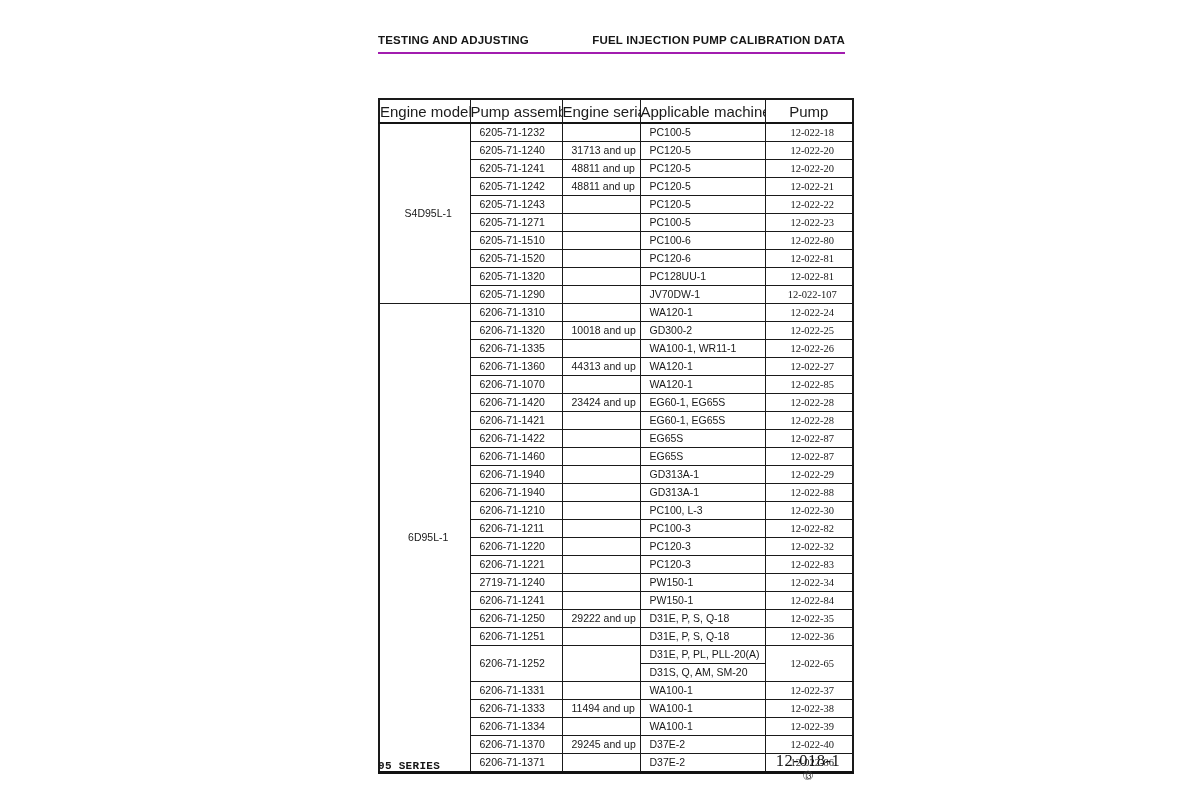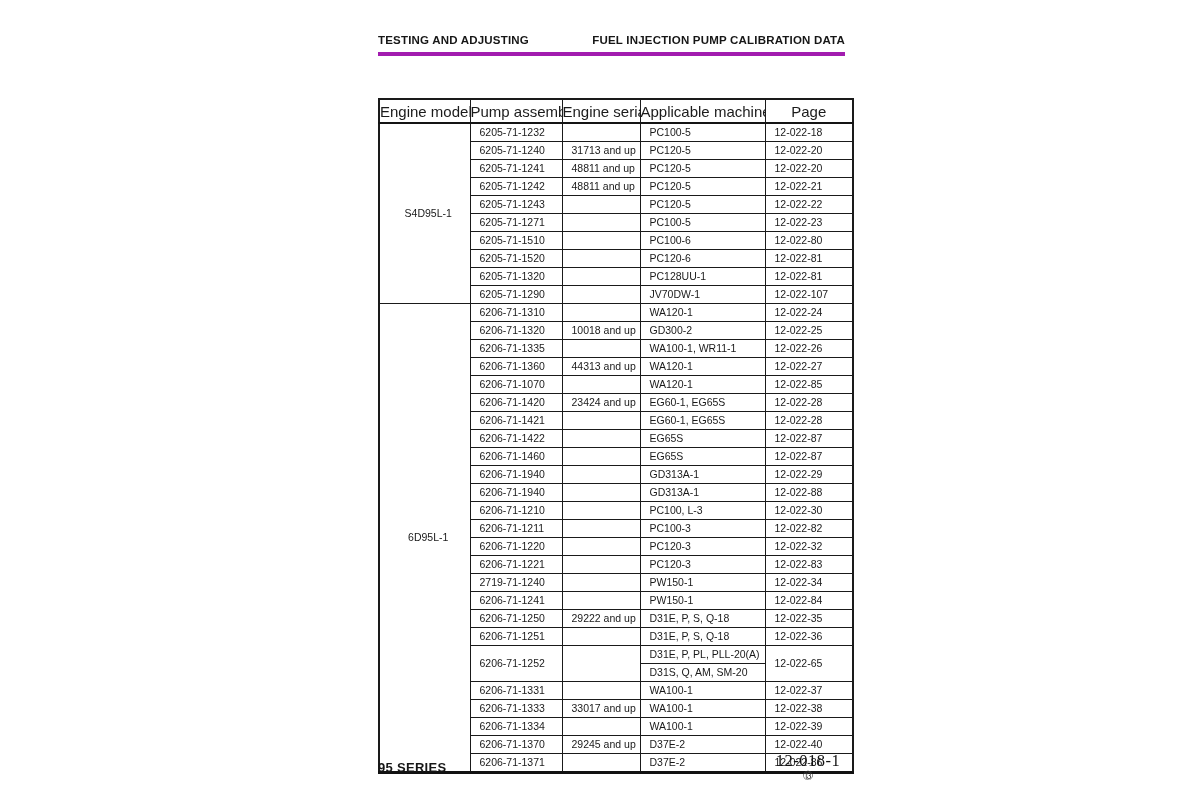--- a/index.html
+++ b/index.html
@@ -3,43 +3,43 @@
 <meta charset="utf-8">
 <style>
   html,body{margin:0;padding:0;background:#e8e8e8;}
   .page{
     position:relative;width:1200px;height:800px;background:#ffffff;
     font-family:"Liberation Sans",sans-serif;color:#161616;overflow:hidden;
   }
   .doc-header{
     position:absolute;left:378px;top:34px;width:467px;
     display:flex;justify-content:space-between;align-items:flex-end;
-    border-bottom:4px solid #a21caf;padding-bottom:6px;
+    border-bottom:2px solid #a21caf;padding-bottom:6px;
     font-size:11.5px;font-weight:bold;letter-spacing:.2px;white-space:nowrap;
   }
   table.cal{
     position:absolute;left:378px;top:98px;width:474px;
     border-collapse:collapse;table-layout:fixed;
     border:2px solid #1a1a1a;border-bottom:3px solid #111;
   }
   table.cal th{
     height:22px;font-size:15px;font-weight:normal;text-align:center;
     border:1px solid #1a1a1a;border-bottom:2px solid #141414;
     padding:0;white-space:nowrap;overflow:hidden;color:#1b1b1b;
   }
   table.cal td{
     height:17px;line-height:17px;font-size:10.5px;
     border:1px solid #1a1a1a;padding:0 2px 0 9px;
     white-space:nowrap;overflow:hidden;color:#191919;
   }
   td.engine{ text-align:center;padding:0;font-size:11px;margin-left:43px; }
-  td.pagecol{ padding:0; }
+  td.pagecol{ text-align:center;padding:0;font-family:Liberation Serif, serif; }
   .doc-footer-left{
     position:absolute;left:378px;top:760px;
-    font-size:13px;font-weight:bold;letter-spacing:.3px;
+    font-size:11px;font-weight:bold;letter-spacing:.3px;font-family:Liberation Mono, monospace;
   }
   .page-number-block{
     position:absolute;left:758px;top:751px;width:100px;text-align:center;
   }
   .page-number{ font-size:16.5px;letter-spacing:.5px;color:#121212;font-family:Liberation Serif, serif; }
   .page-stamp{ display:block;font-size:10px;color:#3a3a3a;margin-top:0px;line-height:10px; }
 </style>
 </head>
 <body>
 
@@ -57,21 +57,21 @@
         <col style="width:78px">
         <col style="width:125px">
         <col style="width:88px">
     </colgroup>
     <thead>
       <tr>
           <th>Engine model</th>
           <th>Pump assembly No.</th>
           <th>Engine serial No.</th>
           <th>Applicable machine</th>
-          <th>Page</th>
+          <th>Pump</th>
         </tr>
     </thead>
     <tbody>
         <tr>
           <td class="engine" rowspan="10">S4D95L-1</td>
           <td rowspan="1">6205-71-1232</td>
           <td rowspan="1"></td>
           <td>PC100-5</td>
           <td class="pagecol" rowspan="1">12-022-18</td>
         </tr>
@@ -254,21 +254,21 @@
           <td>D31S, Q, AM, SM-20</td>
         </tr>
         <tr>
           <td rowspan="1">6206-71-1331</td>
           <td rowspan="1"></td>
           <td>WA100-1</td>
           <td class="pagecol" rowspan="1">12-022-37</td>
         </tr>
         <tr>
           <td rowspan="1">6206-71-1333</td>
-          <td rowspan="1">33017 and up</td>
+          <td rowspan="1">11494 and up</td>
           <td>WA100-1</td>
           <td class="pagecol" rowspan="1">12-022-38</td>
         </tr>
         <tr>
           <td rowspan="1">6206-71-1334</td>
           <td rowspan="1"></td>
           <td>WA100-1</td>
           <td class="pagecol" rowspan="1">12-022-39</td>
         </tr>
         <tr>

